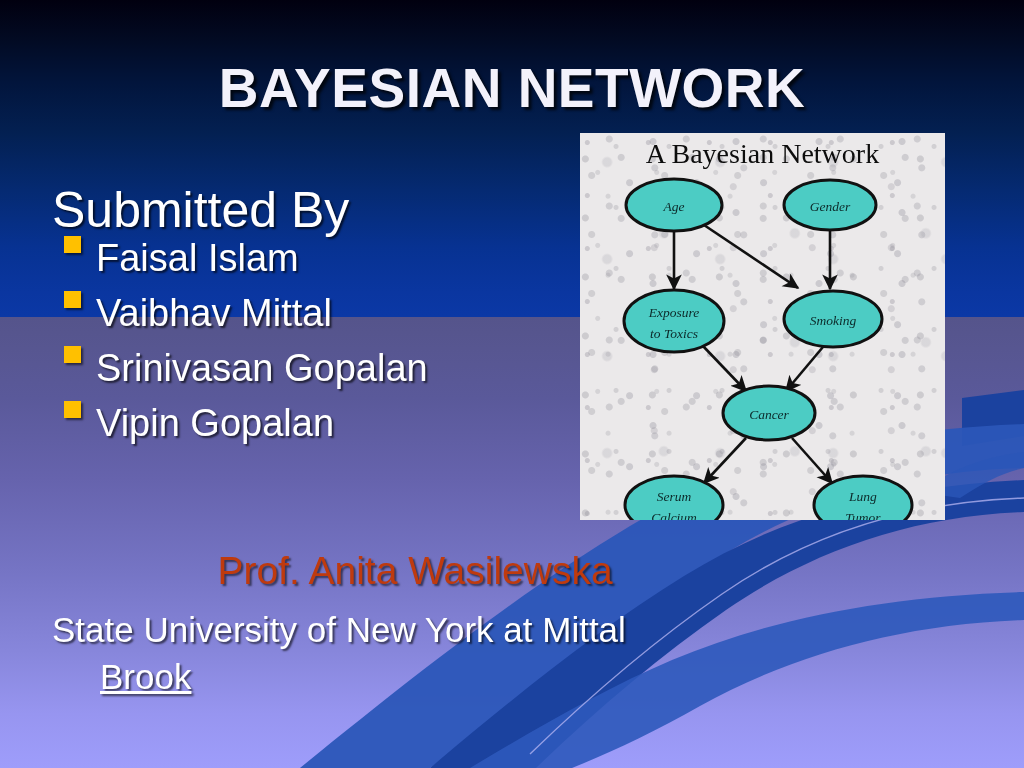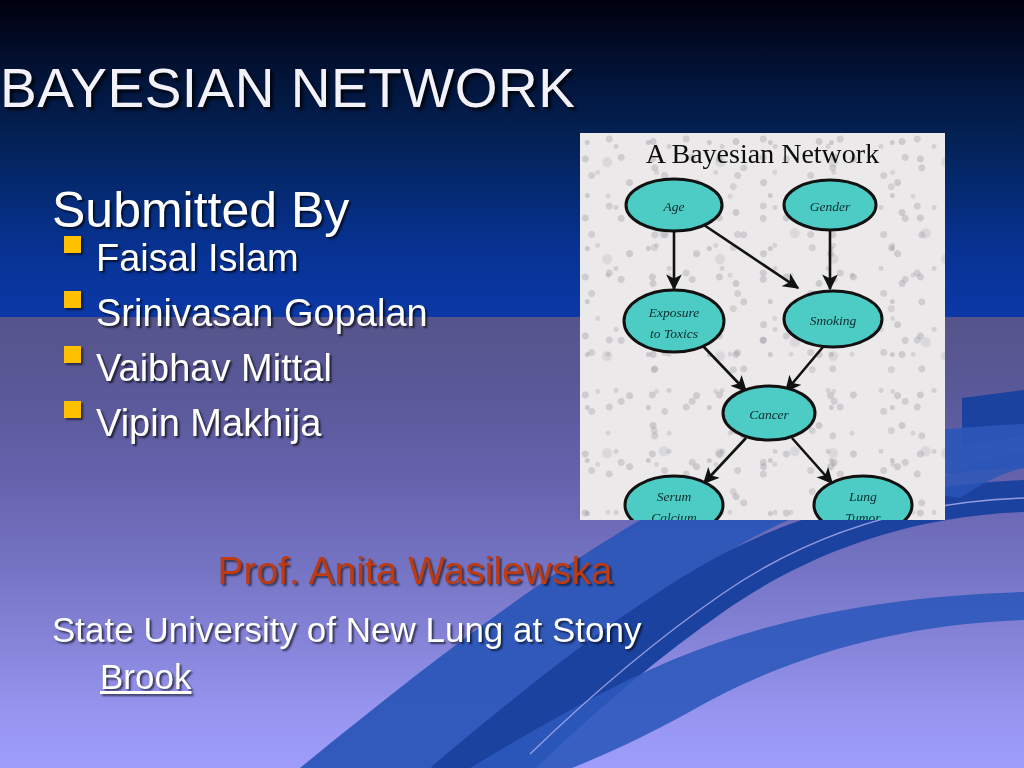--- a/index.html
+++ b/index.html
@@ -58,27 +58,27 @@
     height: 768px;
     pointer-events: none;
   }
 
   
   .slide-title {
     position: absolute;
     left: 0;
     top: 58px;
     width: 1024px;
-    text-align: left;
+    text-align: center;
     font-size: 55px;
     line-height: 60px;
     letter-spacing: 0.5px;
     color: #f3f2fb;
     text-shadow: 3px 3px 3px rgba(0,0,0,0.75);
-    font-weight: 400;
+    font-weight: 700;
     white-space: nowrap;
   }
 
   
   .body-block {
     position: absolute;
     left: 52px;
     top: 186px;
     width: 520px;
   }
@@ -242,37 +242,37 @@
   <div class="body-block">
     <div class="submitted-head">Submitted By</div>
 
     <ul class="name-list">
       <li class="name-item">
         <span class="bullet-square"></span>
         <span class="name-text">Faisal Islam</span>
       </li>
       <li class="name-item">
         <span class="bullet-square"></span>
+        <span class="name-text">Vaibhav Mittal</span>
+      </li>
+      <li class="name-item">
+        <span class="bullet-square"></span>
         <span class="name-text">Srinivasan Gopalan</span>
       </li>
       <li class="name-item">
         <span class="bullet-square"></span>
-        <span class="name-text">Vaibhav Mittal</span>
-      </li>
-      <li class="name-item">
-        <span class="bullet-square"></span>
-        <span class="name-text">Vipin Makhija</span>
+        <span class="name-text">Vipin Gopalan</span>
       </li>
     </ul>
   </div>
 
   <div class="prof-line">Prof.  Anita Wasilewska</div>
 
   <div class="univ-line">
-    <span>State University of New Lung at Stony</span>
+    <span>State University of New York at Mittal</span>
     <span class="cont">Brook</span>
   </div>
 
   <div class="net-figure">
     <div class="paper-texture"></div>
 
     <div class="net-title">A Bayesian Network</div>
 
     <svg class="net-svg" width="365" height="387" viewBox="0 0 365 387">
       <defs>

